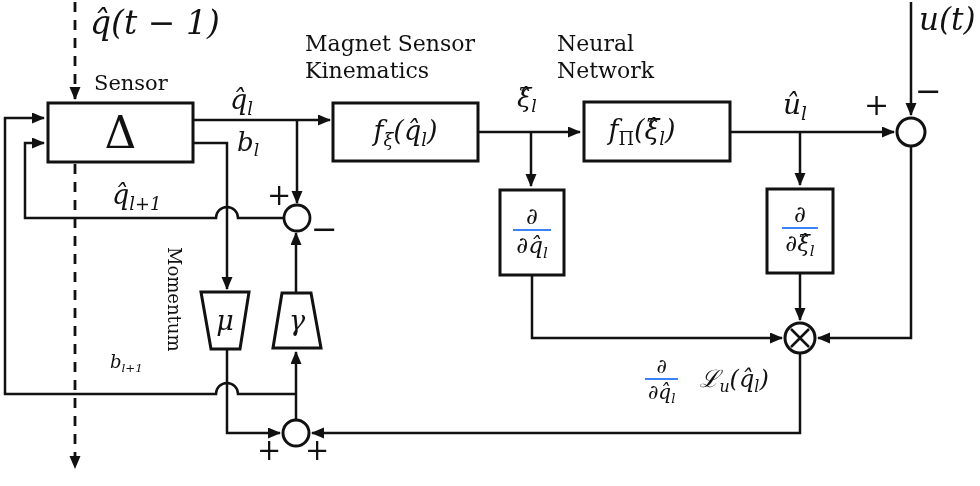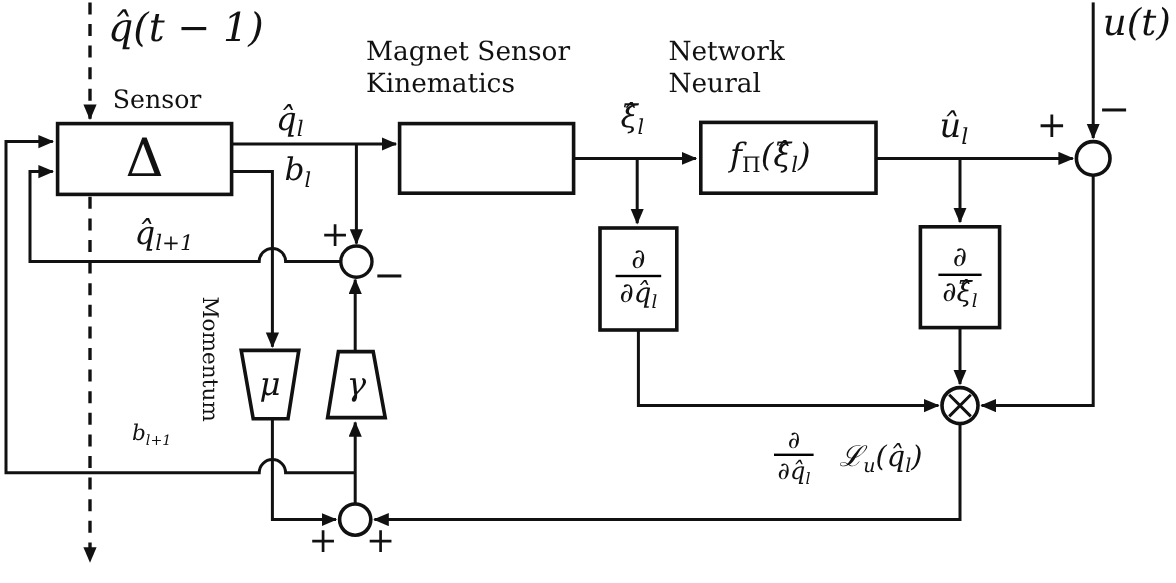--- a/index.html
+++ b/index.html
@@ -7,21 +7,21 @@
     position:relative;width:980px;height:486px;background:#ffffff;
     font-family:"DejaVu Serif","Liberation Serif",serif;color:#111;
     overflow:hidden;
   }
   svg.wires{position:absolute;left:0;top:0;}
   .lbl{position:absolute;white-space:nowrap;line-height:1;color:#111;text-align:right;}
   .it{font-style:italic;}
   .sub{font-size:0.66em;vertical-align:-0.32em;}
   .boxlbl{position:absolute;display:flex;align-items:center;justify-content:center;text-align:center;}
   .frac{display:inline-flex;flex-direction:column;align-items:center;line-height:1.08;}
-  .frac .den{border-top:2px solid #000000;padding:2px 3px 0 3px;}
+  .frac .den{border-top:2px solid #3b82f6;padding:2px 3px 0 3px;}
   .vert{writing-mode:vertical-rl;}
   .ctr{text-align:left;}
   .grad{display:flex;align-items:center;}
 </style>
 </head>
 <body>
 
 <div class="stage">
 
   <svg class="wires" width="980" height="486" viewBox="0 0 980 486">
@@ -87,28 +87,31 @@
 
   <div class="lbl" style="left:110px;top:353px;font-size:18px">
     <span class="it">b</span><span class="sub it">l+1</span>
   </div>
 
   <div class="lbl ctr" style="left:305px;top:30px;width:200px;font-size:22px;line-height:27px">
     <div>Magnet Sensor</div>
     <div>Kinematics</div>
   </div>
 
+  <div class="boxlbl" style="left:333px;top:103px;width:145px;height:58px;font-size:27px">
+    <span><span class="it">f</span><span class="sub it">ξ</span><span class="it">(q̂</span><span class="sub it">l</span><span class="it">)</span></span>
+  </div>
 
   <div class="lbl" style="left:517px;top:85px;font-size:26px">
     <span class="it">ξ̂</span><span class="sub it">l</span>
   </div>
 
   <div class="lbl ctr" style="left:557px;top:30px;width:200px;font-size:22px;line-height:27px">
+    <div>Neural</div>
     <div>Network</div>
-    <div>Neural</div>
   </div>
 
   <div class="boxlbl" style="left:584px;top:102px;width:116px;height:59px;font-size:27px">
     <span><span class="it">f</span><span class="sub">Π</span><span class="it">(ξ̂</span><span class="sub it">l</span><span class="it">)</span></span>
   </div>
 
   <div class="lbl" style="left:783px;top:91px;font-size:28px">
     <span class="it">û</span><span class="sub it">l</span>
   </div>
 

